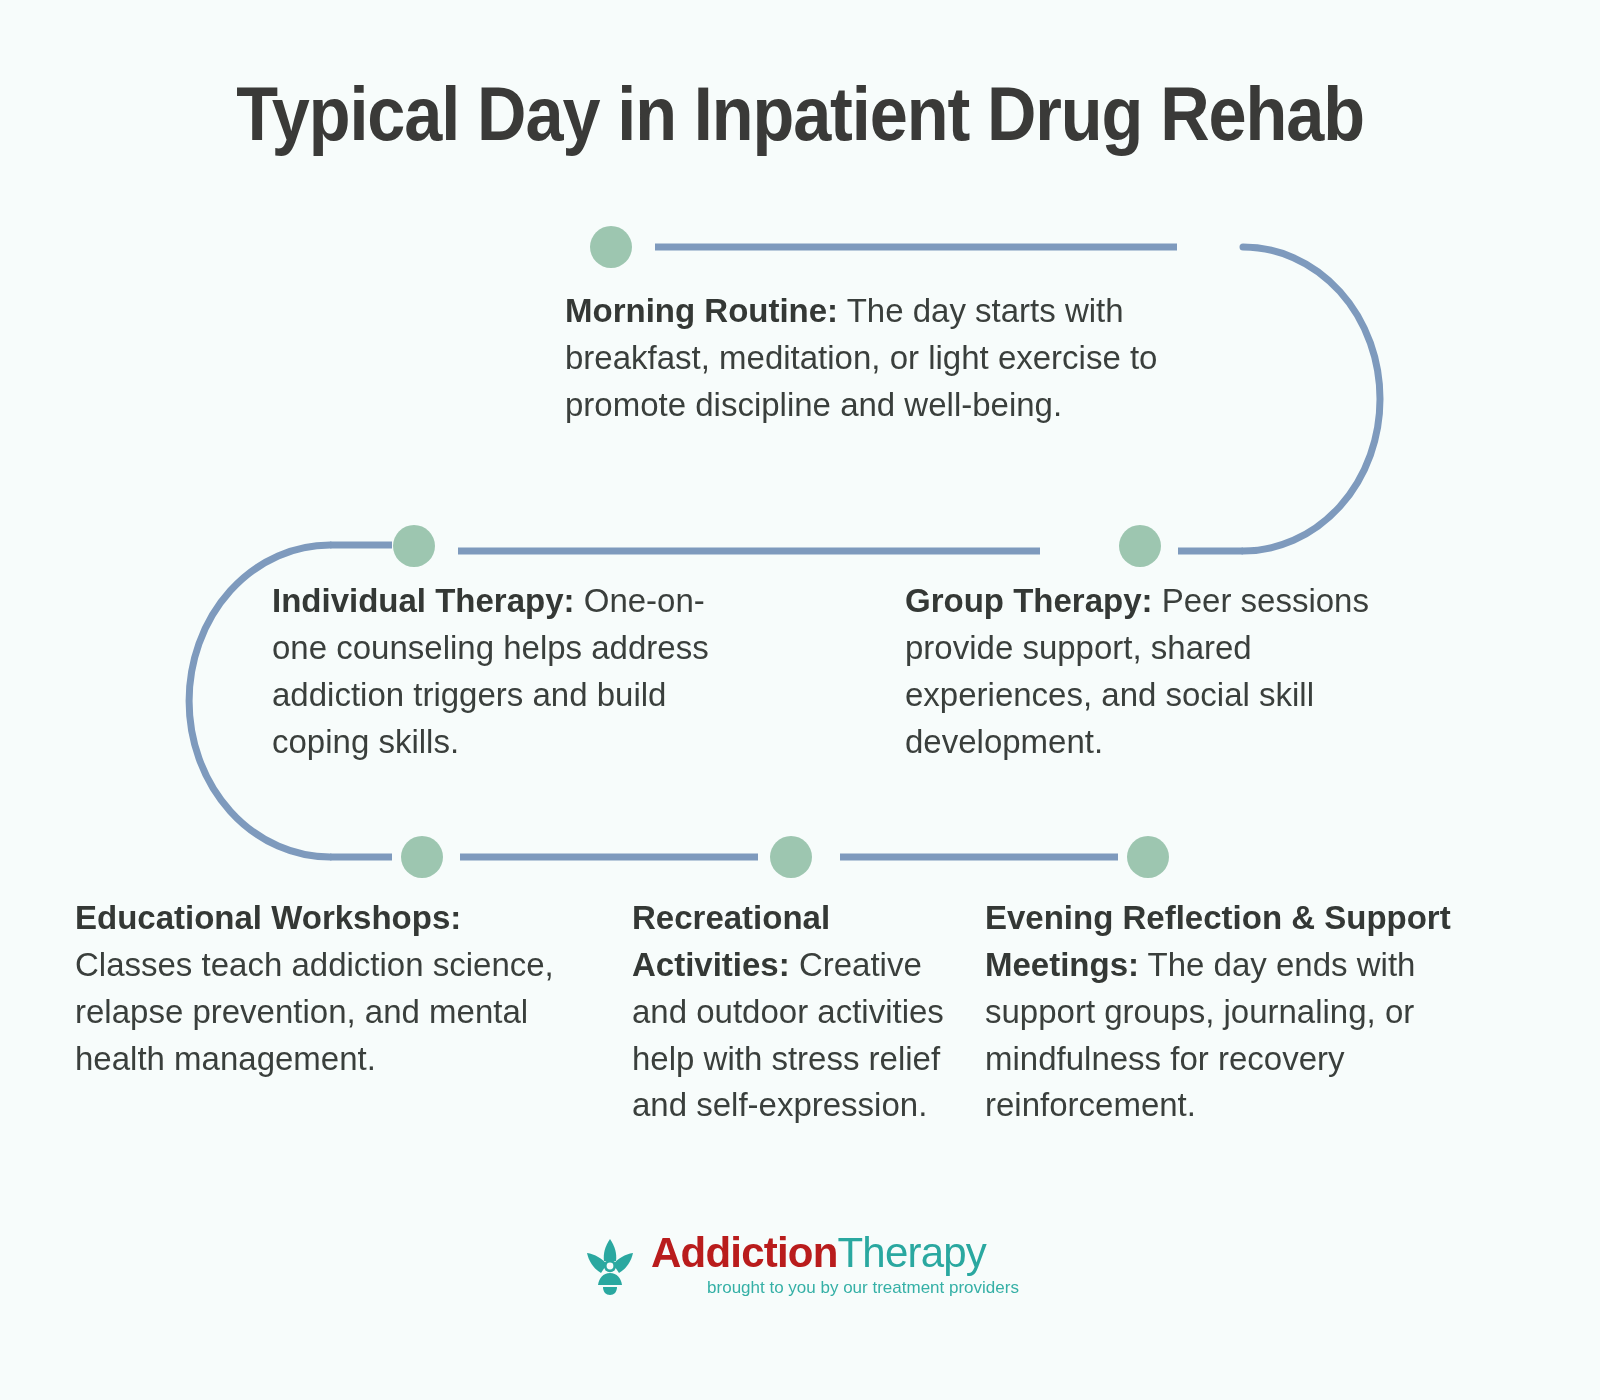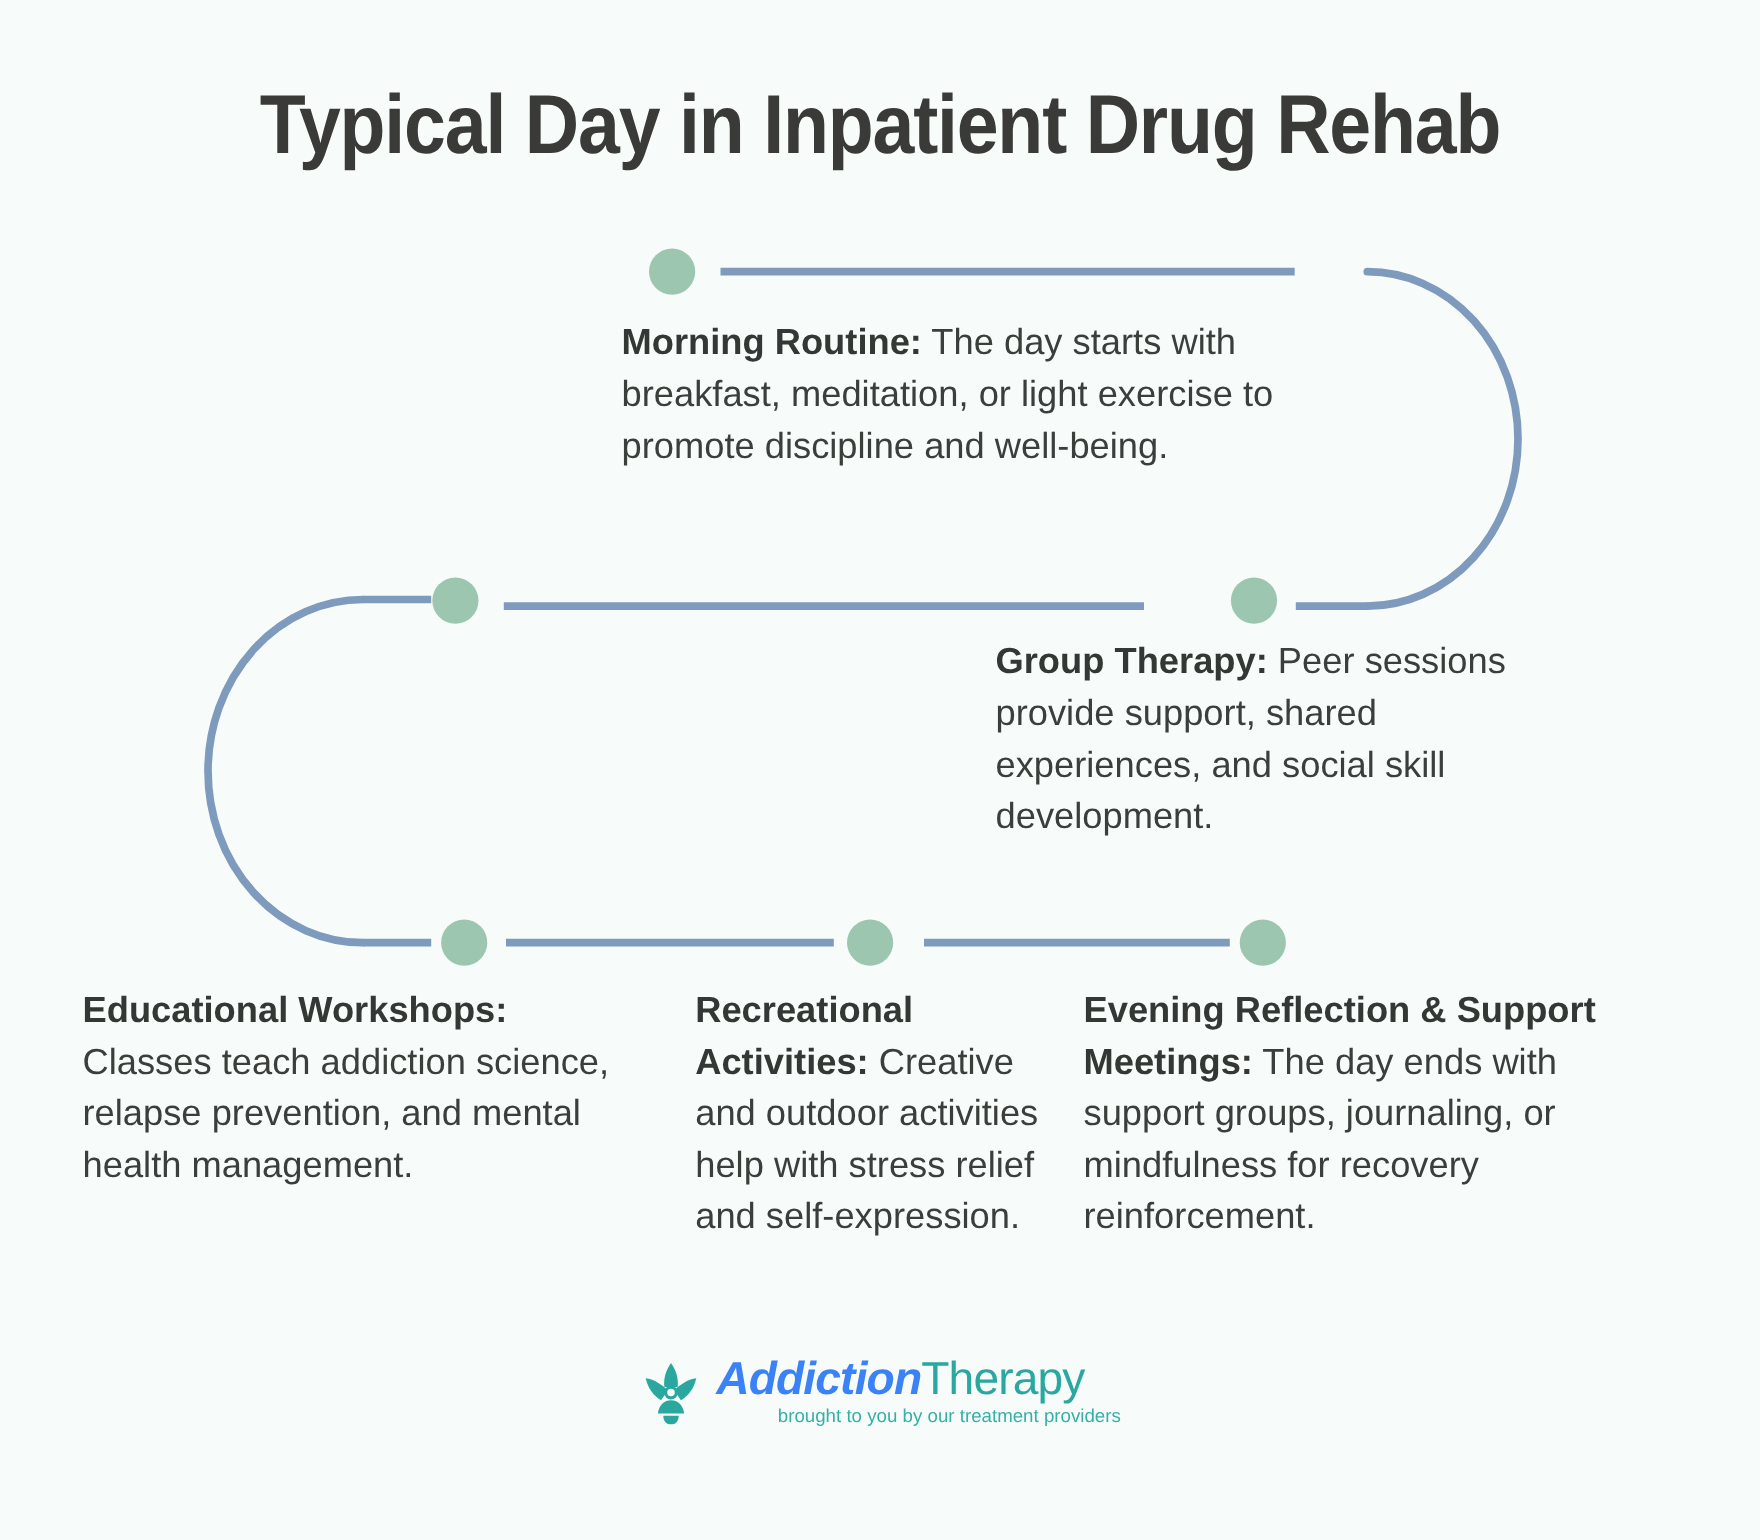--- a/index.html
+++ b/index.html
@@ -92,23 +92,22 @@
     align-items: flex-start;
     line-height: 1;
   }
   .logo-word {
     font-family: "Liberation Sans", sans-serif;
     font-size: 42px;
     letter-spacing: -0.8px;
     white-space: nowrap;
   }
   .logo-word .w1 {
-    font-style: italic;
     font-weight: 700;
-    color: #3b82f6;
+    color: #b91c1c;
     text-align: center;
   }
   .logo-word .w2 {
     font-weight: 400;
     color: #2aa8a0;
   }
   .logo-tag {
     font-family: "Liberation Sans", sans-serif;
     font-size: 17px;
     color: #35b0a6;
@@ -149,20 +148,23 @@
     <circle cx="1140" cy="546" r="21" fill="#9dc6b0"></circle>
     <circle cx="422" cy="857" r="21" fill="#9dc6b0"></circle>
     <circle cx="791" cy="857" r="21" fill="#9dc6b0"></circle>
     <circle cx="1148" cy="857" r="21" fill="#9dc6b0"></circle>
   </svg>
 
   <div class="block" id="block-morning">
     <b>Morning Routine:</b><span class="body"> The day starts with breakfast, meditation, or light exercise to promote discipline and well-being.</span>
   </div>
 
+  <div class="block" id="block-individual">
+    <b>Individual Therapy:</b><span class="body"> One-on-one counseling helps address addiction triggers and build coping skills.</span>
+  </div>
 
   <div class="block" id="block-education">
     <b>Educational Workshops:</b><span class="body"> Classes teach addiction science, relapse prevention, and mental health management.</span>
   </div>
 
   <div class="block" id="block-group">
     <b>Group Therapy:</b><span class="body"> Peer sessions provide support, shared experiences, and social skill development.</span>
   </div>
 
   <div class="block" id="block-recreation">

